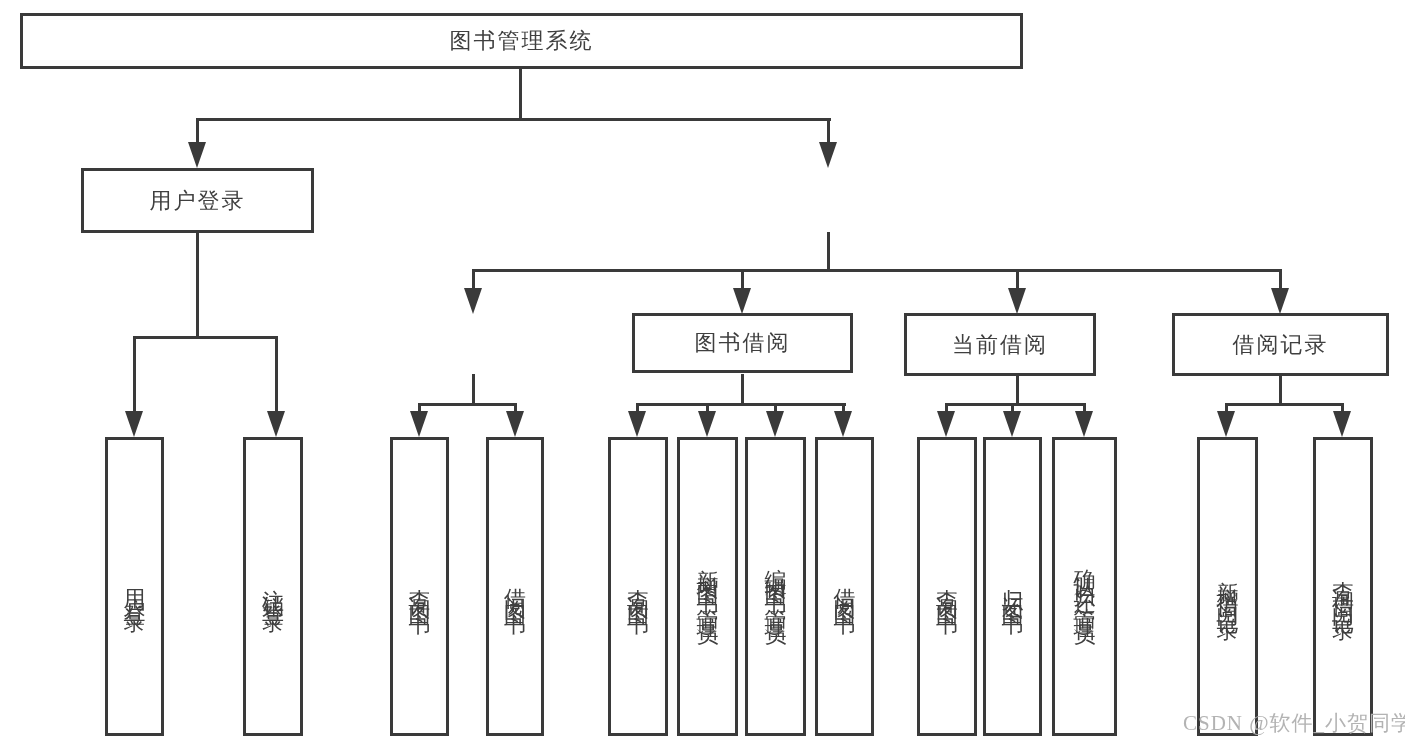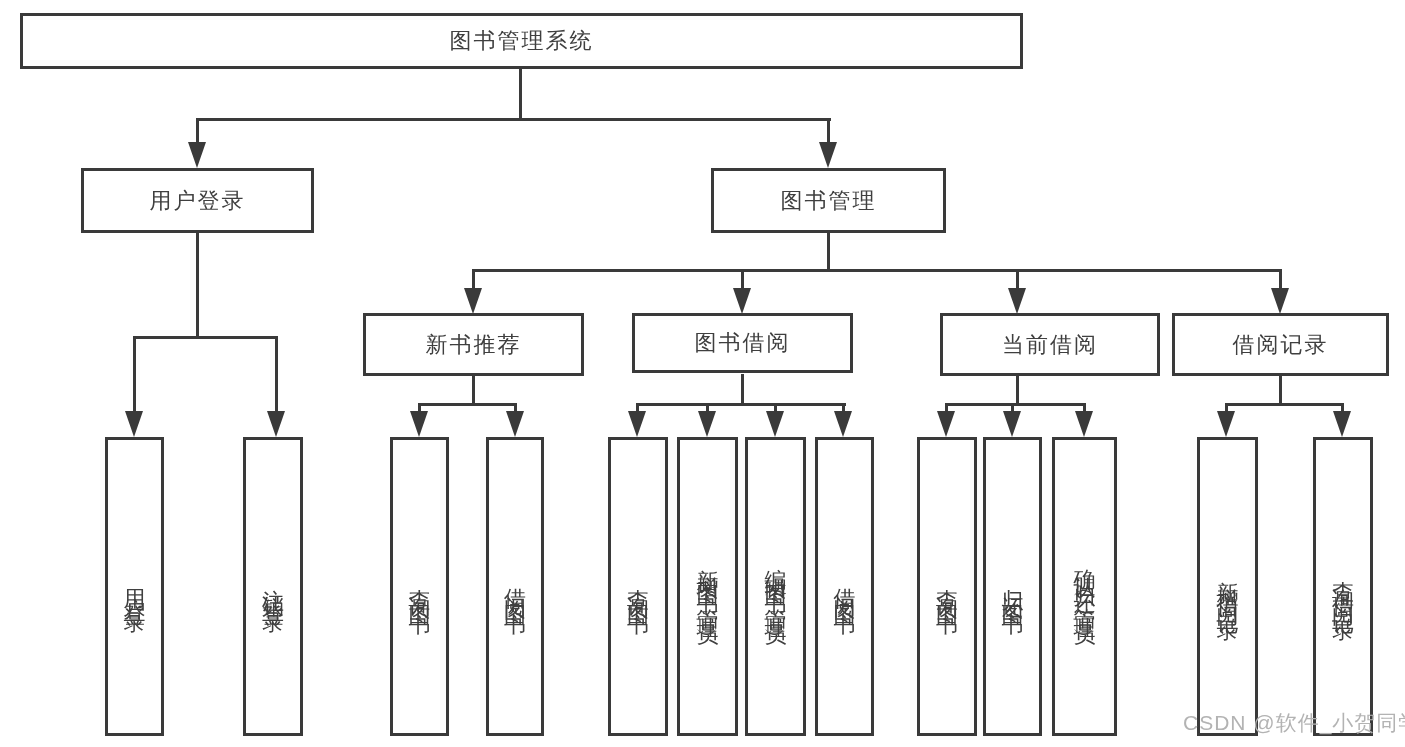--- a/index.html
+++ b/index.html
@@ -1,20 +1,20 @@
 <!DOCTYPE html>
 <html><head>
 <meta charset="utf-8">
 <style>
   html,body { margin:0; padding:0; background:#ffffff; }
   #canvas {
     position:relative;
     width:1405px; height:747px;
     background:#ffffff;
-    font-family:Liberation Sans, sans-serif;
+    font-family:Liberation Serif, serif;
     overflow:hidden;
   }
   .box {
     position:absolute;
     box-sizing:border-box;
     border:3px solid #3a3a3a;
     background:#ffffff;
     display:flex;
     align-items:center;
     justify-content:center;
@@ -57,49 +57,43 @@
   <div class="ln" style="left:519px;top:68px;width:3px;height:53px"></div>
   <div class="ln" style="left:196px;top:118px;width:635px;height:3px"></div>
   <div class="ln" style="left:196px;top:120px;width:3px;height:26px"></div>
   <div class="ah" style="left:188px;top:142px"></div>
   <div class="ln" style="left:827px;top:120px;width:3px;height:26px"></div>
   <div class="ah" style="left:819px;top:142px"></div>
 
   <div class="box h-box" style="left:81px;top:168px;width:233px;height:65px">
     <span>用户登录</span>
   </div>
-  <div class="box h-box" style="left:711px;top:168px;width:235px;height:65px">
-    <span>图书管理</span>
-  </div>
 
   <div class="ln" style="left:196px;top:232px;width:3px;height:106px"></div>
   <div class="ln" style="left:133px;top:336px;width:145px;height:3px"></div>
   <div class="ln" style="left:133px;top:338px;width:3px;height:75px"></div>
   <div class="ah" style="left:125px;top:411px"></div>
   <div class="ln" style="left:275px;top:338px;width:3px;height:75px"></div>
   <div class="ah" style="left:267px;top:411px"></div>
 
   <div class="ln" style="left:827px;top:232px;width:3px;height:39px"></div>
   <div class="ln" style="left:472px;top:269px;width:810px;height:3px"></div>
   <div class="ln" style="left:472px;top:271px;width:3px;height:20px"></div>
   <div class="ah" style="left:464px;top:288px"></div>
   <div class="ln" style="left:741px;top:271px;width:3px;height:20px"></div>
   <div class="ah" style="left:733px;top:288px"></div>
   <div class="ln" style="left:1016px;top:271px;width:3px;height:20px"></div>
   <div class="ah" style="left:1008px;top:288px"></div>
   <div class="ln" style="left:1279px;top:271px;width:3px;height:20px"></div>
   <div class="ah" style="left:1271px;top:288px"></div>
 
-  <div class="box h-box" style="left:363px;top:313px;width:221px;height:63px">
-    <span>新书推荐</span>
-  </div>
   <div class="box h-box" style="left:632px;top:313px;width:221px;height:60px">
     <span>图书借阅</span>
   </div>
-  <div class="box h-box" style="left:940px;top:313px;width:220px;height:63px">
+  <div class="box h-box" style="left:904px;top:313px;width:192px;height:63px">
     <span>当前借阅</span>
   </div>
   <div class="box h-box" style="left:1172px;top:313px;width:217px;height:63px">
     <span>借阅记录</span>
   </div>
 
   <div class="ln" style="left:472px;top:374px;width:3px;height:31px"></div>
   <div class="ln" style="left:418px;top:403px;width:99px;height:3px"></div>
   <div class="ln" style="left:418px;top:405px;width:3px;height:12px"></div>
   <div class="ah" style="left:410px;top:411px"></div>

